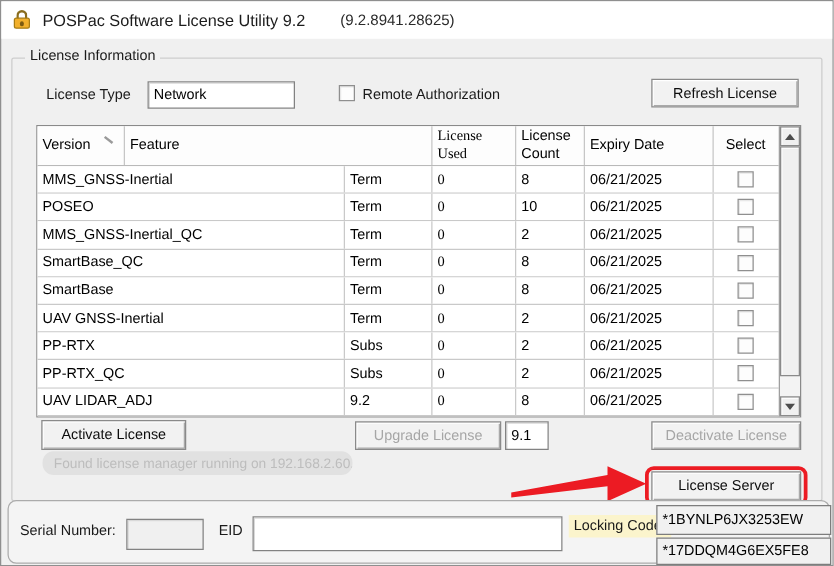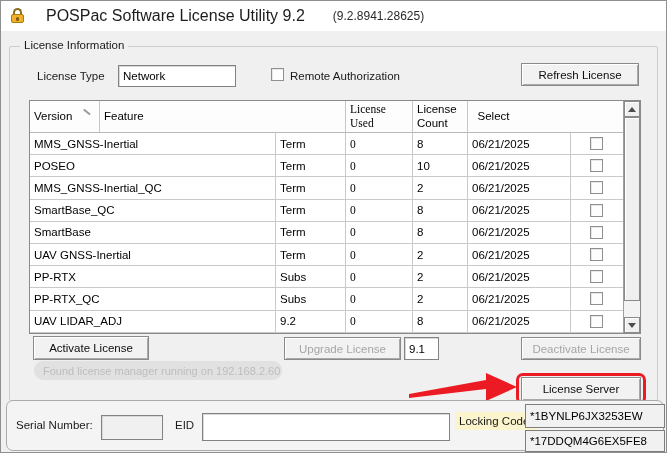--- a/index.html
+++ b/index.html
@@ -7,21 +7,21 @@
   .window {
     position: relative; width: 667px; height: 453px;
     background: #f0f0f0; border: 1px solid #8f8f8f; overflow: hidden;
     font-size: 11.5px; color: #111;
   }
   
   .titlebar {
     position: absolute; left: 0; top: 0; width: 100%; height: 30px;
     background: #ffffff; display: flex; align-items: center; padding-left: 9px;
   }
-  .titlebar .ttl { color: #1c1c1c; font-size: 16px; margin-left: 20px; }
+  .titlebar .ttl { color: #1c1c1c; font-size: 13px; margin-left: 8px; }
   .titlebar .ver { color: #2a2a2a; font-size: 12px; margin-left: 28px; }
   .lock { width: 16px; height: 16px; position: relative; }
   .lock .shackle {
     position: absolute; left: 3px; top: 0; width: 9px; height: 9px;
     border: 2px solid #8a6d1e; border-bottom: none; border-radius: 5px 5px 0 0;
   }
   .lock .body {
     position: absolute; left: 1px; top: 6px; width: 13px; height: 9px;
     background: #f2b02c; border: 1px solid #a87d14; border-radius: 2px;
   }
@@ -156,20 +156,21 @@
   <div class="grid">
     <div class="grid-inner">
       <div class="hdr-row">
         <div class="hdr-cell col-version">
           <span>Version</span>
           <span class="sort-mark"></span>
         </div>
         <div class="hdr-cell col-feature">Feature</div>
         <div class="hdr-cell col-used">License Used</div>
         <div class="hdr-cell col-count">License Count</div>
+        <div class="hdr-cell col-expiry">Expiry Date</div>
         <div class="hdr-cell col-select">Select</div>
       </div>
       <div>
   <div class="row">
     <div class="cell col-feature">MMS_GNSS-Inertial</div>
     <div class="cell col-version">Term</div>
     <div class="cell col-used">0</div>
     <div class="cell col-count">8</div>
     <div class="cell col-expiry">06/21/2025</div>
     <div class="cell col-select">

